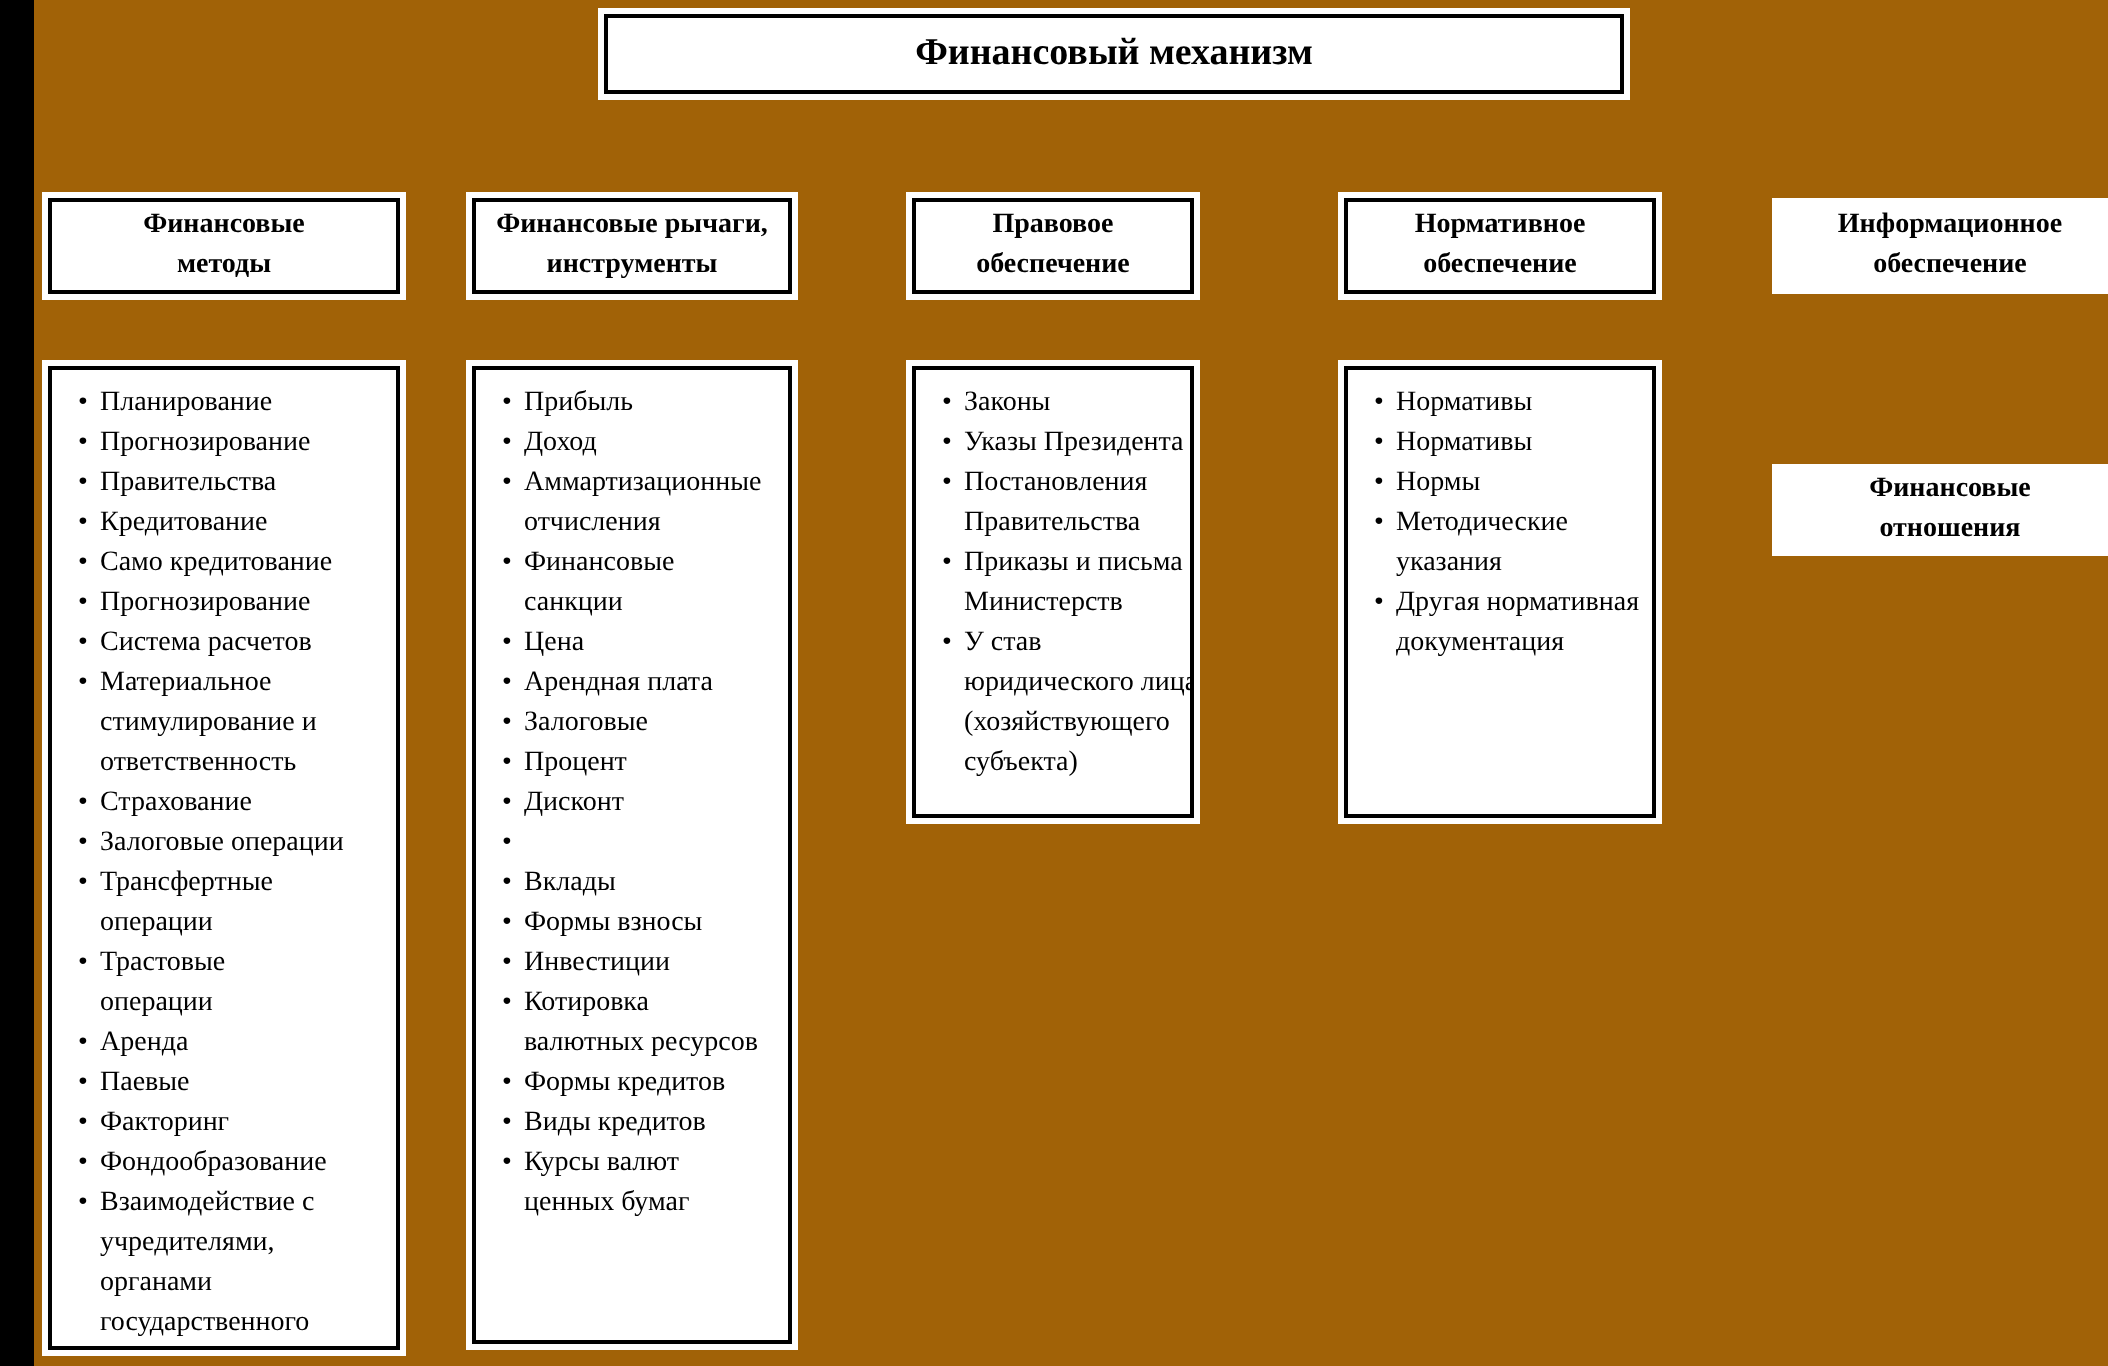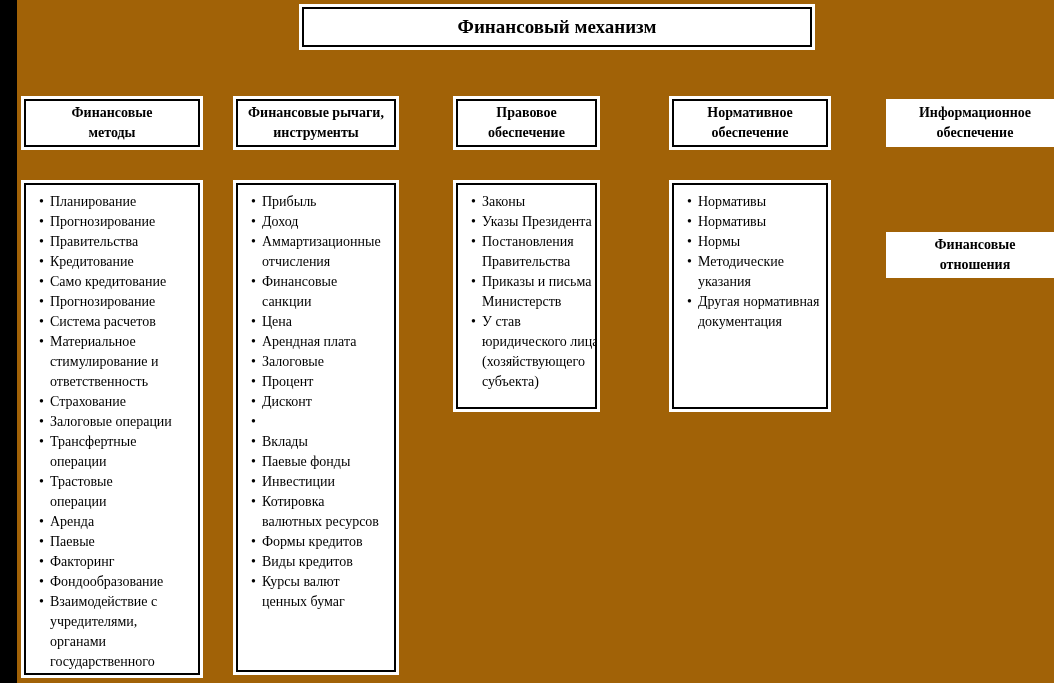--- a/index.html
+++ b/index.html
@@ -196,21 +196,21 @@
       </div>
       <div class="item">
         <span class="bullet">•</span>
       </div>
       <div class="item">
         <span class="bullet">•</span>
         <span class="itext">Вклады</span>
       </div>
       <div class="item">
         <span class="bullet">•</span>
-        <span class="itext">Паевые фонды</span>
+        <span class="itext">Формы взносы</span>
       </div>
       <div class="item">
         <span class="bullet">•</span>
         <span class="itext">Инвестиции</span>
       </div>
       <div class="item">
         <span class="bullet">•</span>
         <span class="itext">Котировка<br>валютных ресурсов</span>
       </div>
       <div class="item">

